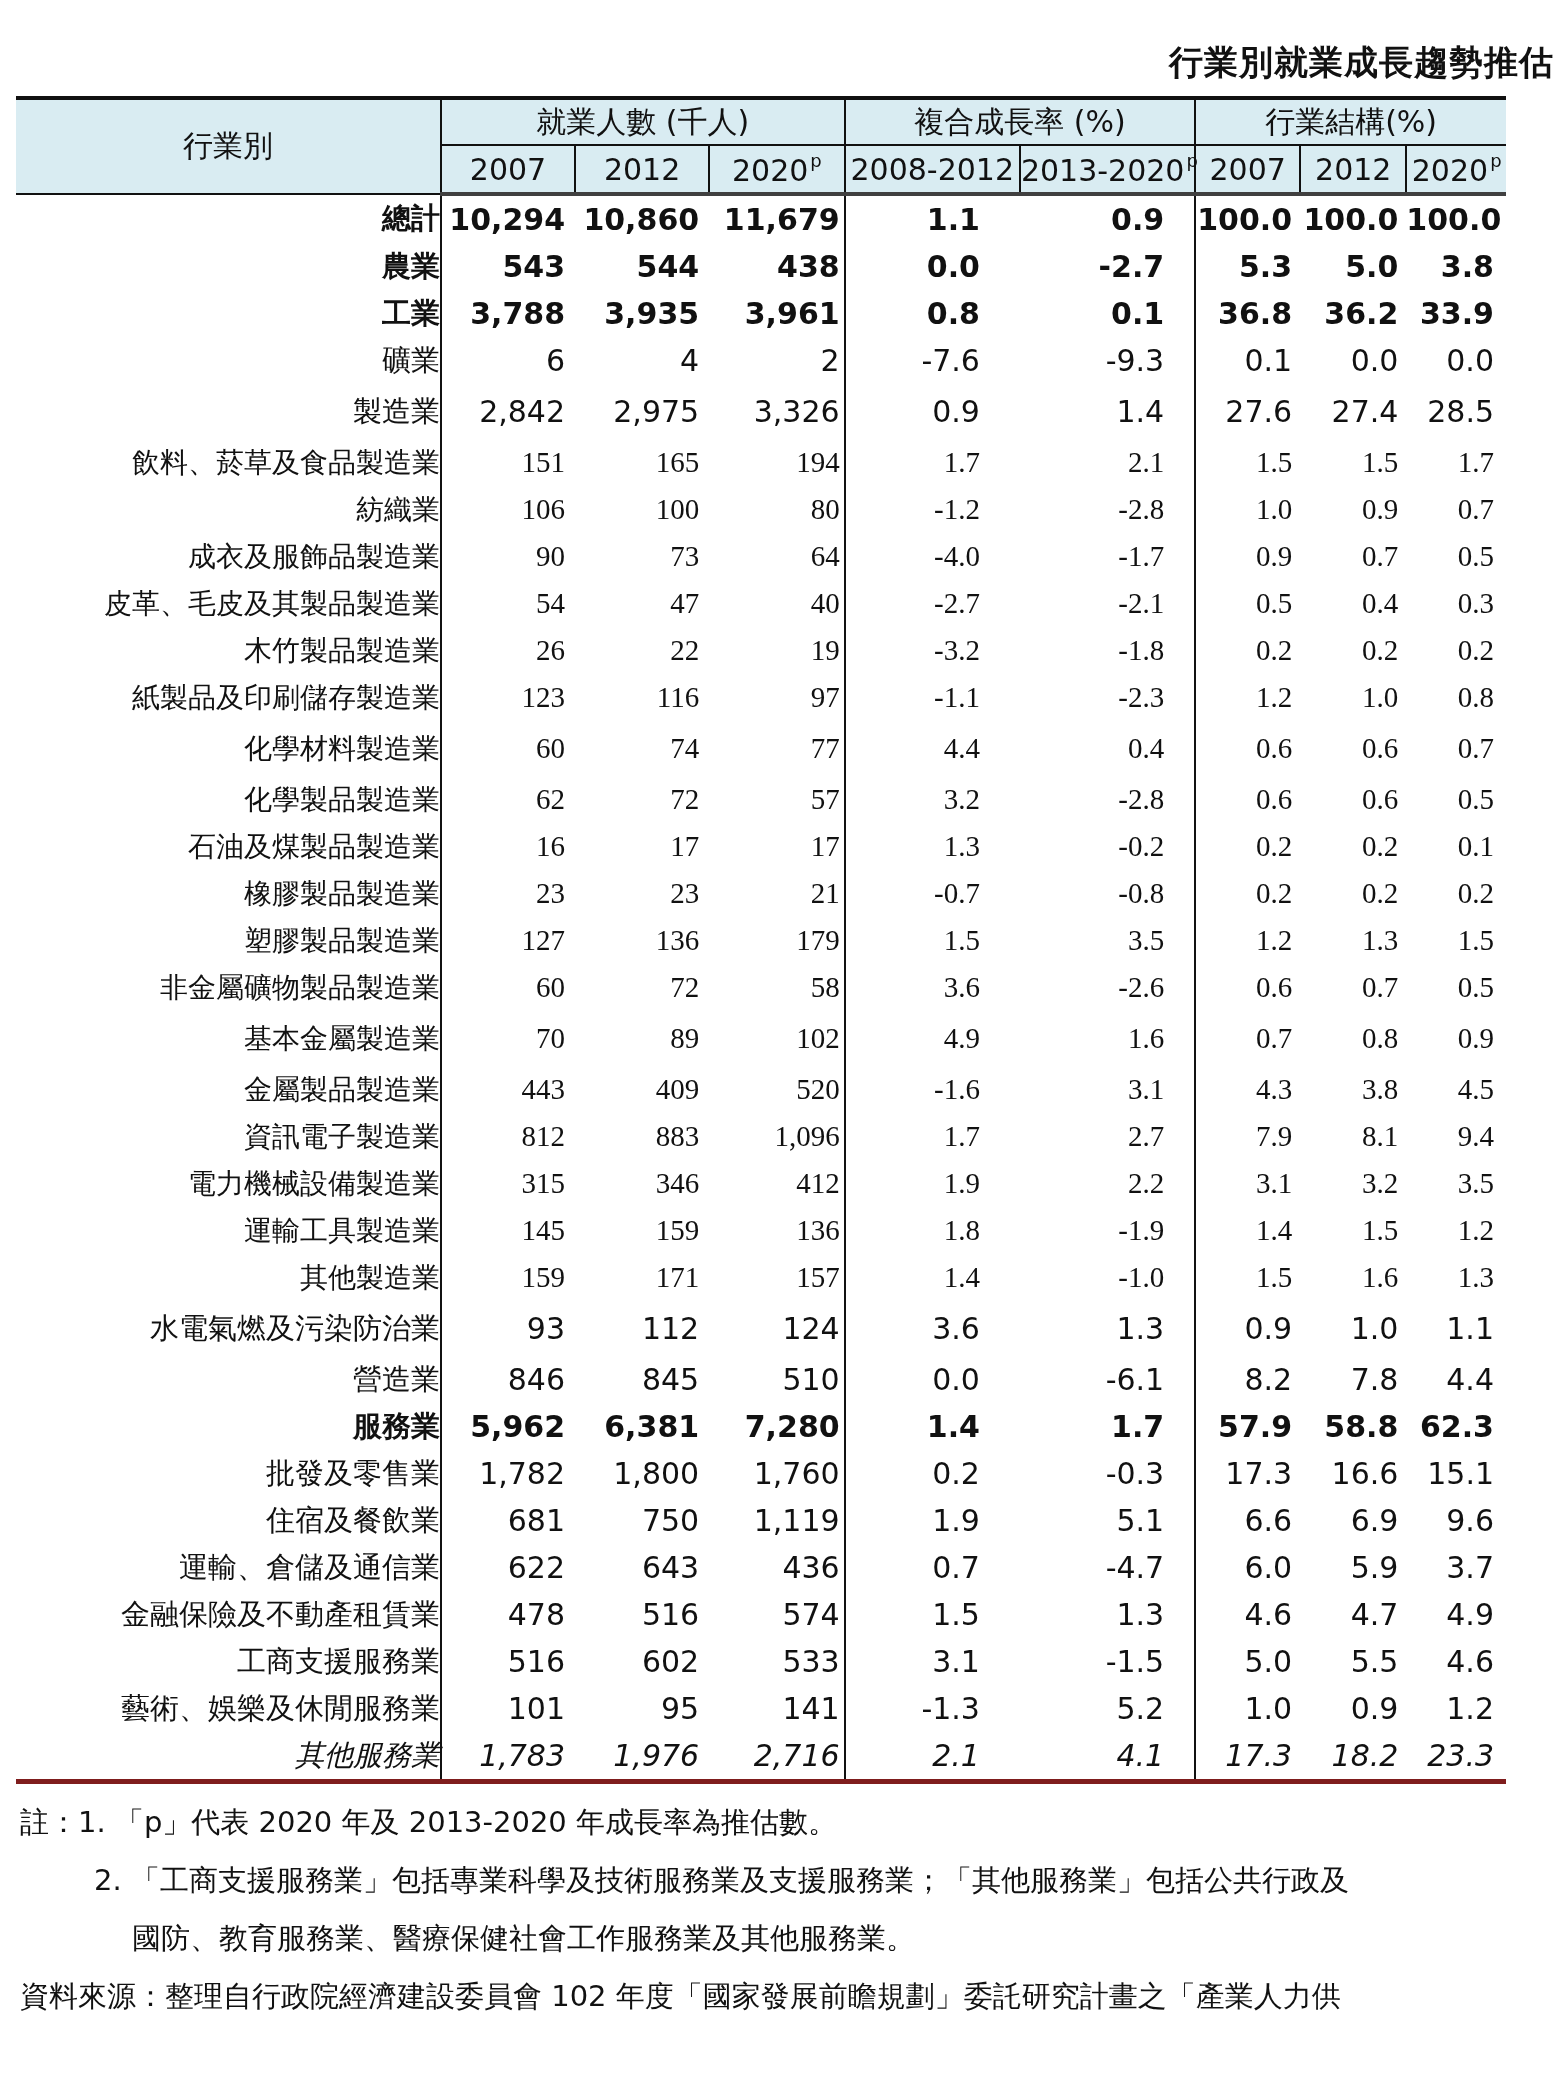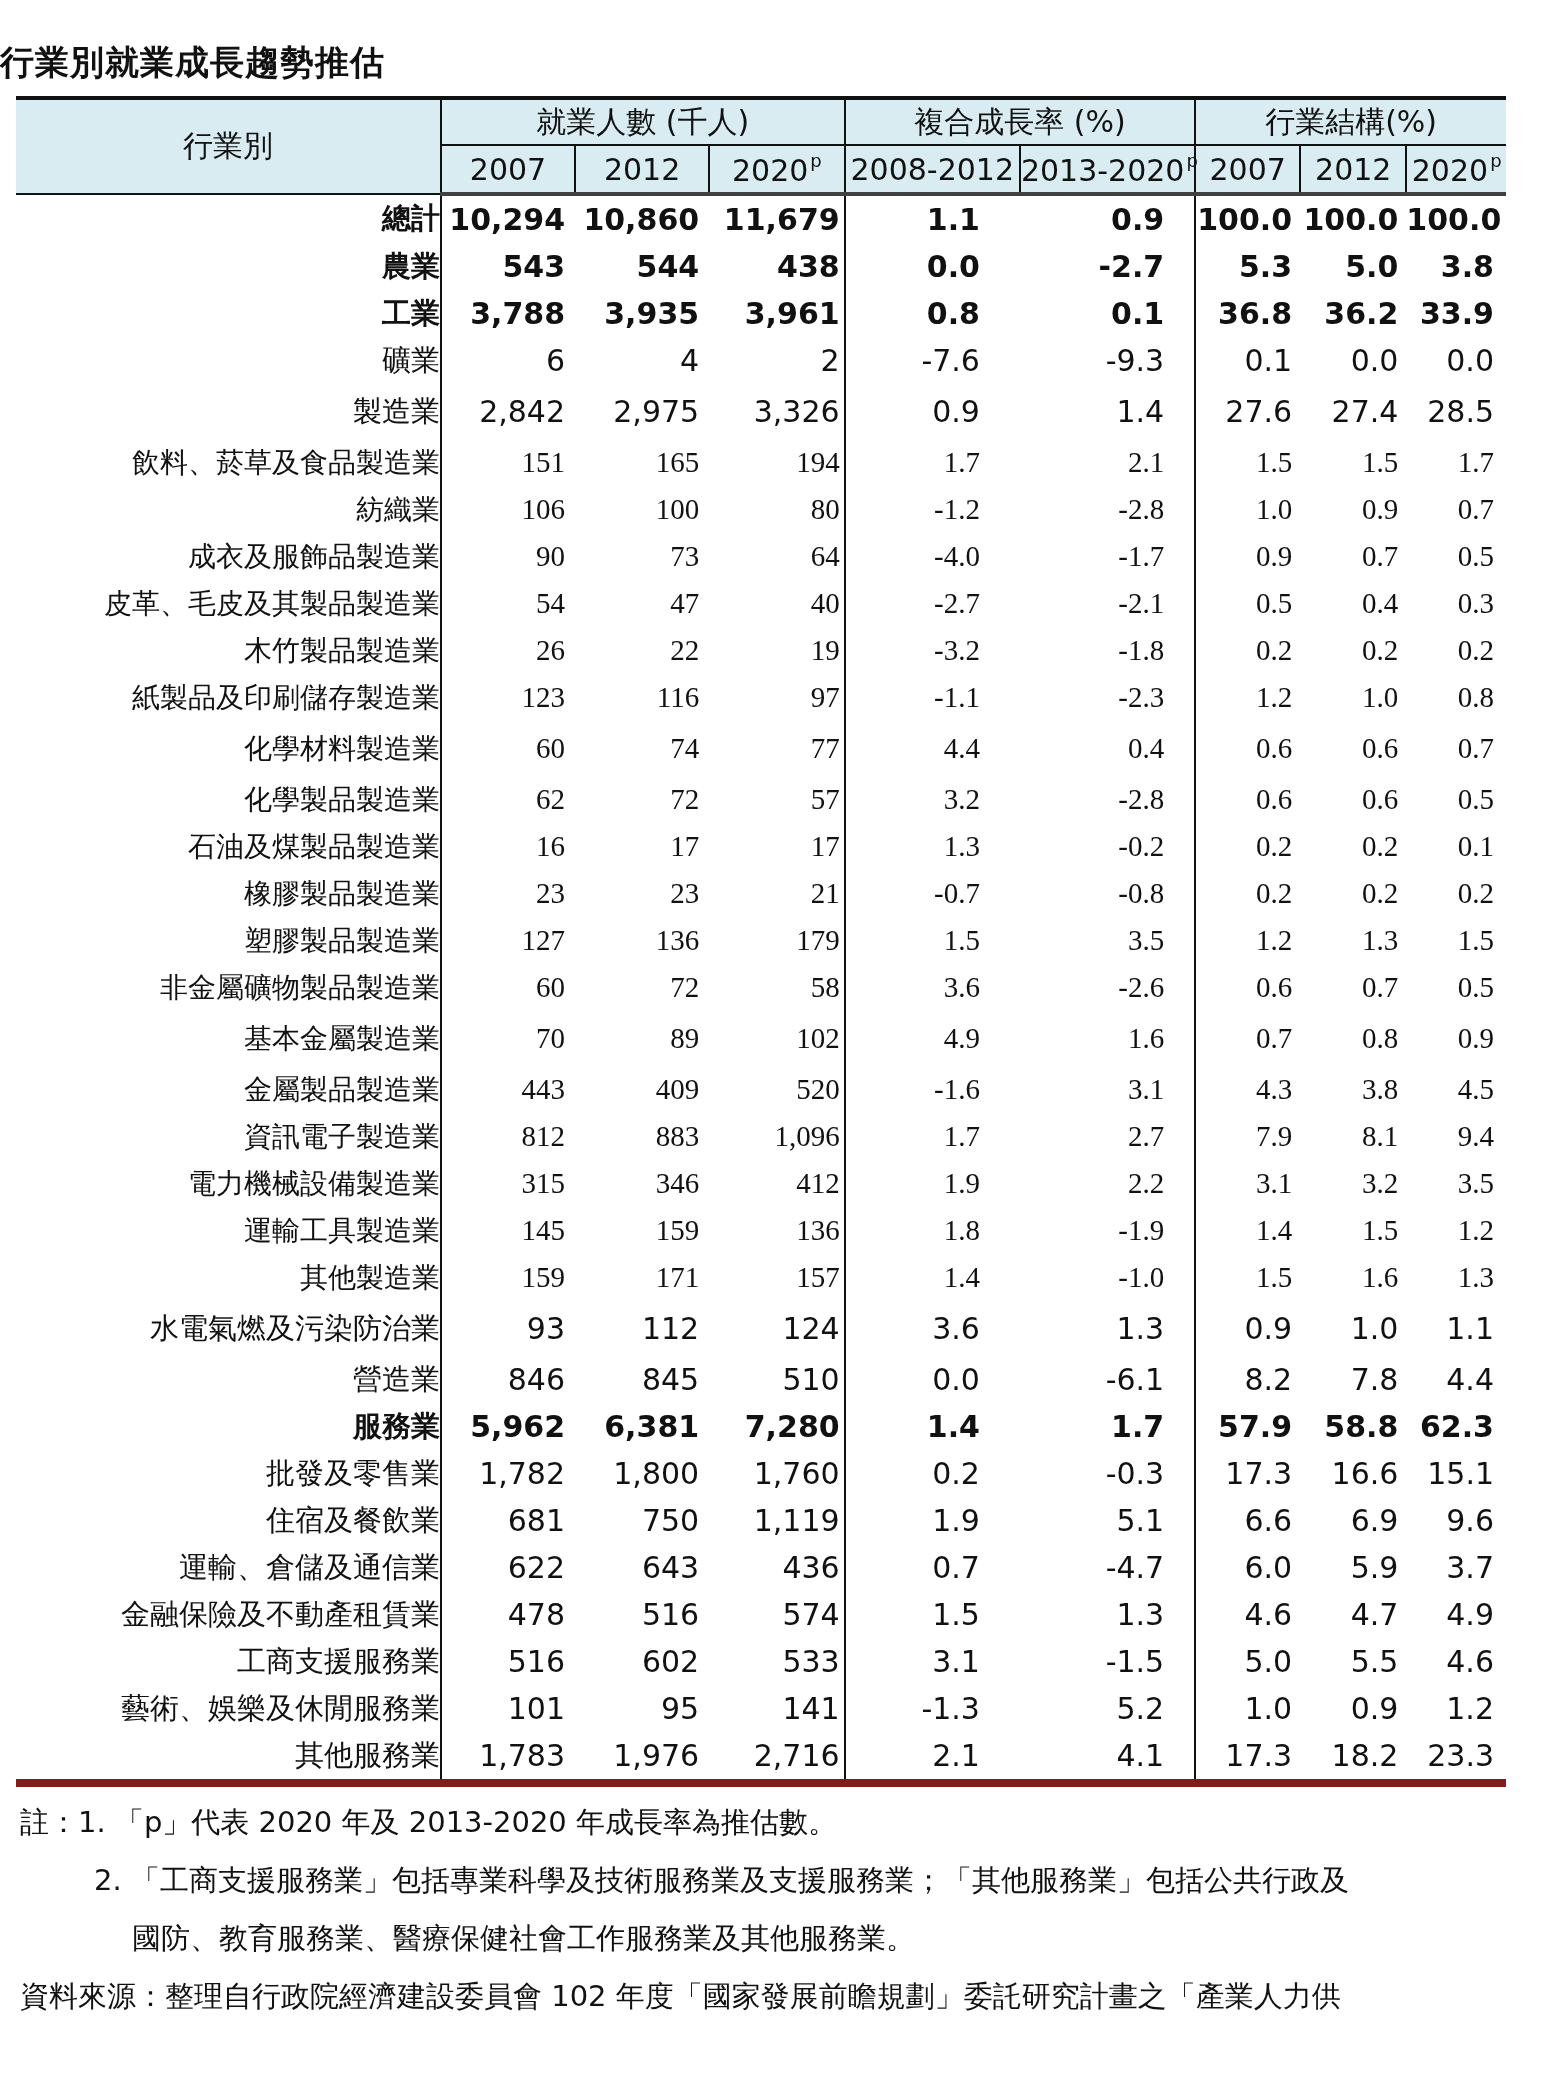--- a/index.html
+++ b/index.html
@@ -1,21 +1,21 @@
 <!DOCTYPE html>
 <html><head>
 <meta charset="utf-8">
 <style>
   html, body { margin: 0; padding: 0; background: #ffffff; }
   body {
     width: 1554px; height: 2089px; position: relative; overflow: hidden;
     font-family: "DejaVu Sans", "Liberation Sans", sans-serif; color: #111;
   }
   .title {
-    position: absolute; top: 40px; left: 0; width: 1554px; text-align: left;
+    position: absolute; top: 40px; left: 0; width: 1554px; text-align: right;
     font-size: 34px; font-weight: bold; letter-spacing: 1px;
   }
   table.main {
     position: absolute; top: 96px; left: 16px; width: 1490px;
     border-collapse: collapse; table-layout: fixed;
   }
   table.main th {
     background: #d9ecf2; font-weight: normal; font-size: 30px;
     border: 2px solid #111; padding: 0; height: 44px; white-space: nowrap;
   }
@@ -29,21 +29,21 @@
     text-align: right; vertical-align: middle;
   }
   table.main td.label { text-align: right; font-size: 29px; }
   table.main td.bl { border-left: 2px solid #111; }
   td.lvl0 { padding-left: 10px !important; font-weight: bold; }
   td.lvl1 { padding-left: 44px !important; }
   td.lvl2 { padding-left: 78px !important; font-family: Liberation Mono, monospace; font-size: 28px !important; }
   tr.bold td { font-weight: bold; }
   tr.serif td.num { font-family: "Liberation Serif", "DejaVu Serif", serif; font-size: 29px; }
   tr.tall td { height: 55px; }
-  tr.lastrow td { border-bottom: 8px solid #7f1d1d; }
+  tr.lastrow td { border-bottom: 5px solid #7f1d1d; font-style: italic; }
   td.c-y1 { padding-right: 10px !important; }
   td.c-y2 { padding-right: 10px !important; }
   td.c-y3 { padding-right: 4px !important; }
   td.c-g1 { padding-right: 40px !important; }
   td.c-g2 { padding-right: 30px !important; }
   td.c-s1 { padding-right: 8px !important; }
   td.c-s2 { padding-right: 8px !important; }
   td.c-s3 { padding-right: 12px !important; }
   .notes {
     position: absolute; top: 1793px; left: 20px; width: 1520px;

